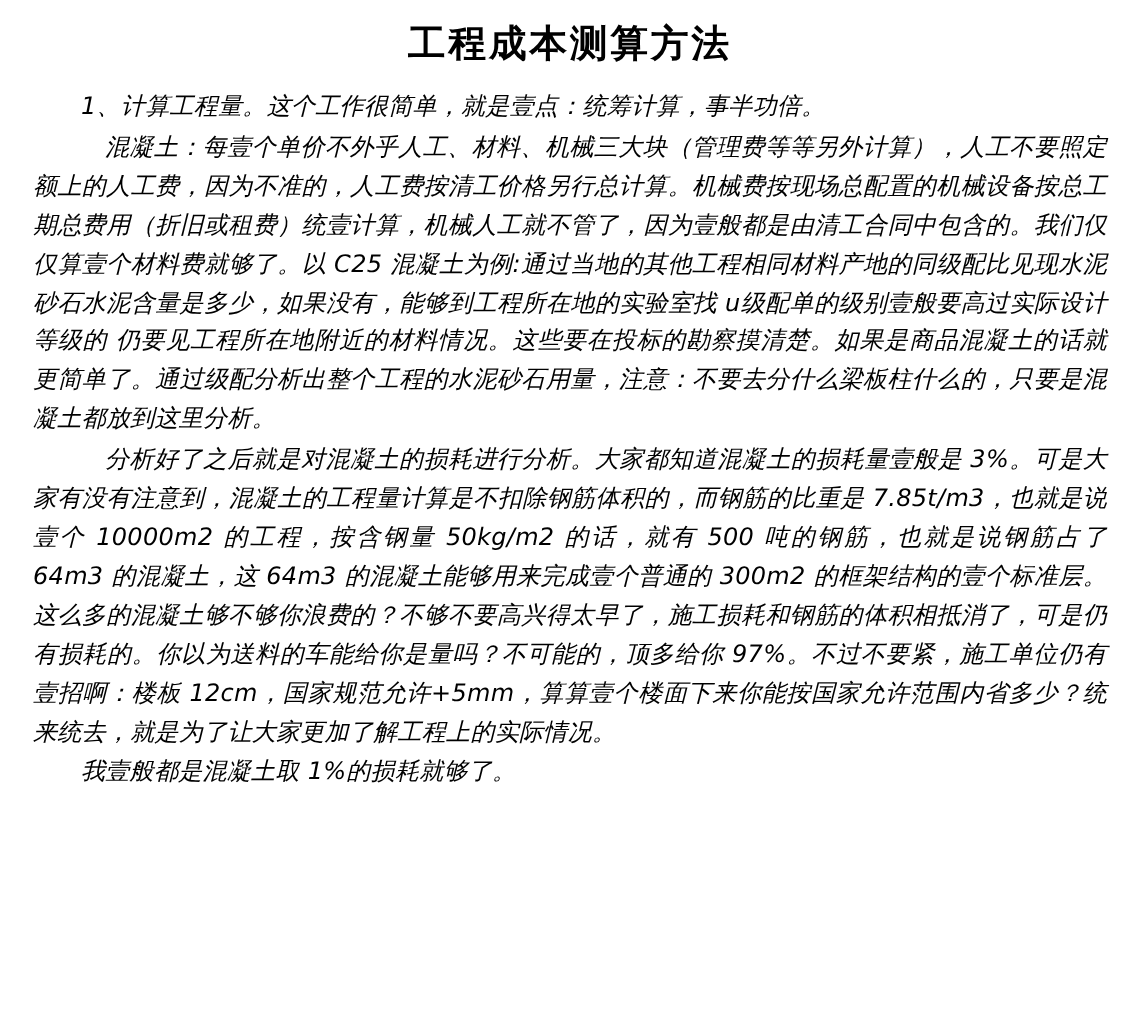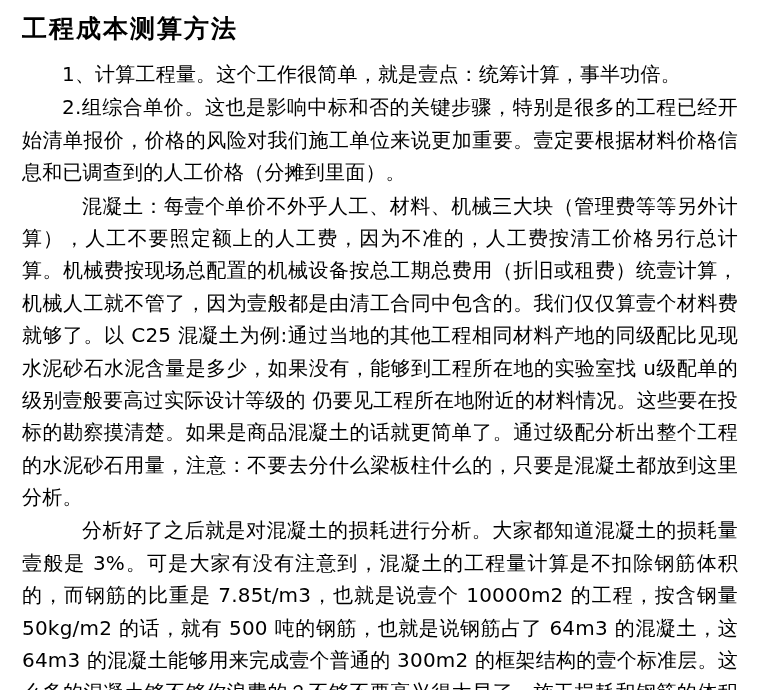--- a/index.html
+++ b/index.html
@@ -15,53 +15,54 @@
     overflow: hidden;
   }
   .page {
     width: 760px;
     height: 690px;
     box-sizing: border-box;
     padding: 10px 22px 0 22px;
     position: relative;
   }
   .doc-title {
+    text-align: center;
     font-family: "DejaVu Serif", serif;
     font-size: 25px;
     font-weight: bold;
     letter-spacing: 2px;
     margin: 4px 0 14px 0;
     line-height: 1.2;
   }
   .para {
-    font-size: 20px;
+    font-size: 16px;
     line-height: 1.62;
     text-align: justify;
     text-justify: inter-ideograph;
     margin: 0 0 2px 0;
     letter-spacing: 0.2px;
+    font-style: italic;
   }
   .indent-2 {
     text-indent: 2em;
   }
   .indent-3 {
     text-indent: 3em;
   }
   .blk {
     margin-bottom: 1px;
   }
 </style>
 </head>
 <body>
 
 <div class="page">
 
   <div class="doc-title">工程成本测算方法</div>
 
   <div class="body">
     <p class="para indent-2 blk">1、计算工程量。这个工作很简单，就是壹点：统筹计算，事半功倍。</p>
-    <p class="para indent-2 blk">2.组综合单价。这也是影响中标和否的关键步骤，特别是很多的工程已经开始清单报价，价格的风险对我们施工单位来说更加重要。壹定要根据材料价格信息和已调查到的人工价格（分摊到里面）。</p>
     <p class="para indent-3 blk">混凝土：每壹个单价不外乎人工、材料、机械三大块（管理费等等另外计算），人工不要照定额上的人工费，因为不准的，人工费按清工价格另行总计算。机械费按现场总配置的机械设备按总工期总费用（折旧或租费）统壹计算，机械人工就不管了，因为壹般都是由清工合同中包含的。我们仅仅算壹个材料费就够了。以 C25 混凝土为例:通过当地的其他工程相同材料产地的同级配比见现水泥砂石水泥含量是多少，如果没有，能够到工程所在地的实验室找 u级配单的级别壹般要高过实际设计等级的 仍要见工程所在地附近的材料情况。这些要在投标的勘察摸清楚。如果是商品混凝土的话就更简单了。通过级配分析出整个工程的水泥砂石用量，注意：不要去分什么梁板柱什么的，只要是混凝土都放到这里分析。</p>
     <p class="para indent-3 blk">分析好了之后就是对混凝土的损耗进行分析。大家都知道混凝土的损耗量壹般是 3%。可是大家有没有注意到，混凝土的工程量计算是不扣除钢筋体积的，而钢筋的比重是 7.85t/m3，也就是说壹个 10000m2 的工程，按含钢量 50kg/m2 的话，就有 500 吨的钢筋，也就是说钢筋占了 64m3 的混凝土，这 64m3 的混凝土能够用来完成壹个普通的 300m2 的框架结构的壹个标准层。这么多的混凝土够不够你浪费的？不够不要高兴得太早了，施工损耗和钢筋的体积相抵消了，可是仍有损耗的。你以为送料的车能给你是量吗？不可能的，顶多给你 97%。不过不要紧，施工单位仍有壹招啊：楼板 12cm，国家规范允许+5mm，算算壹个楼面下来你能按国家允许范围内省多少？统来统去，就是为了让大家更加了解工程上的实际情况。</p>
     <p class="para indent-2 blk">我壹般都是混凝土取 1%的损耗就够了。</p>
   </div>
 
 </div>
 
 </body></html>

